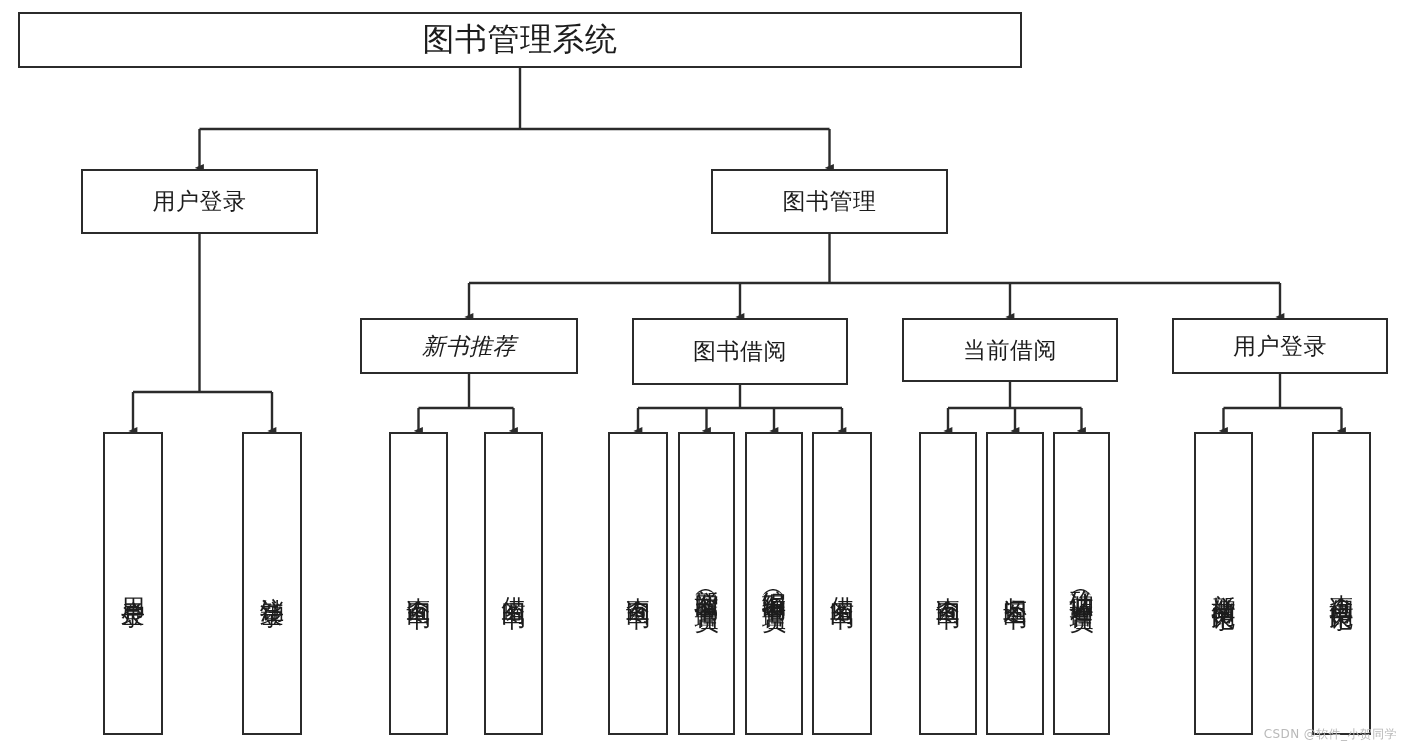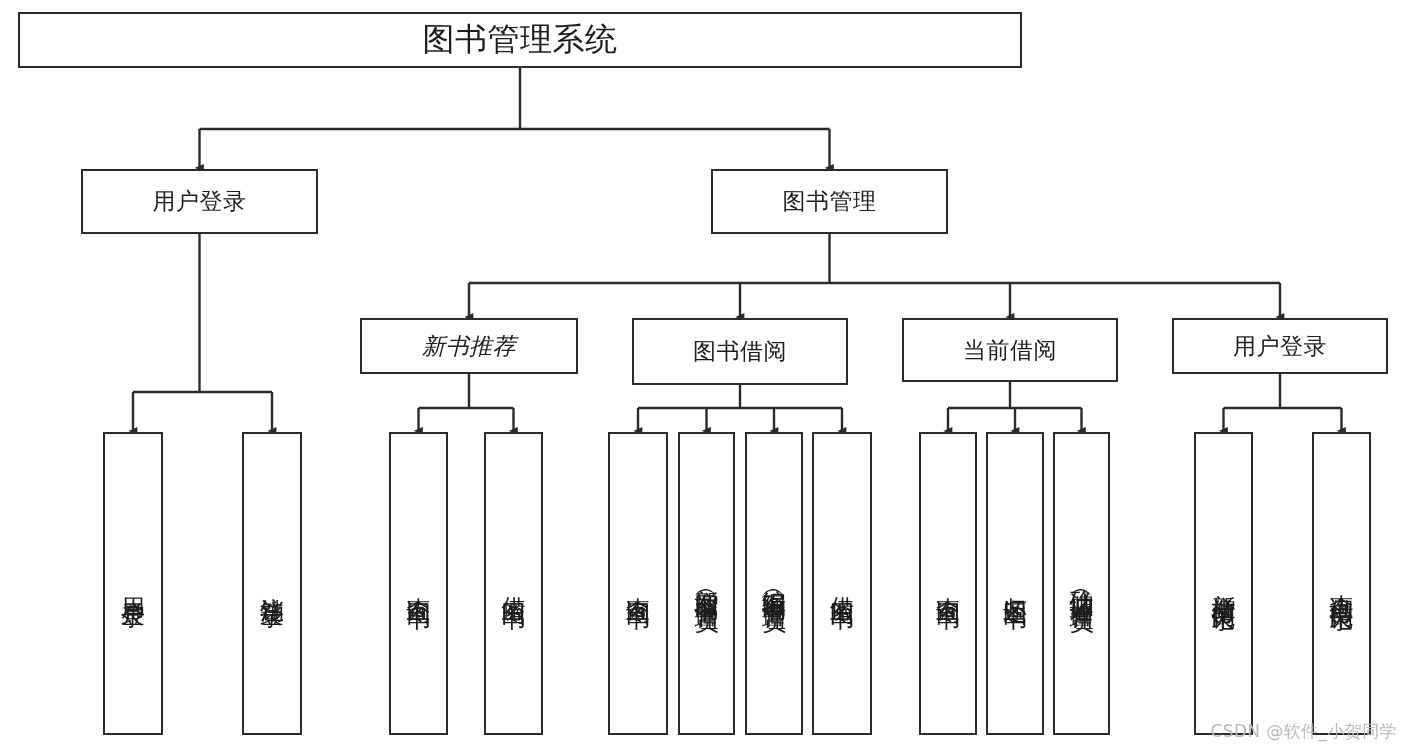--- a/index.html
+++ b/index.html
@@ -62,21 +62,21 @@
     writing-mode: vertical-rl;
     text-orientation: upright;
     font-size: 24px;
     line-height: 1.0;
     letter-spacing: 3px;
   }
   #watermark {
     position: absolute;
     right: 8px;
     bottom: 4px;
-    font-size: 17px;
+    font-size: 12px;
     color: #b9b9b9;
     letter-spacing: 0.4px;
     z-index: 5;
     user-select: none;
     white-space: nowrap;
   }
 </style>
 </head>
 <body>
 

